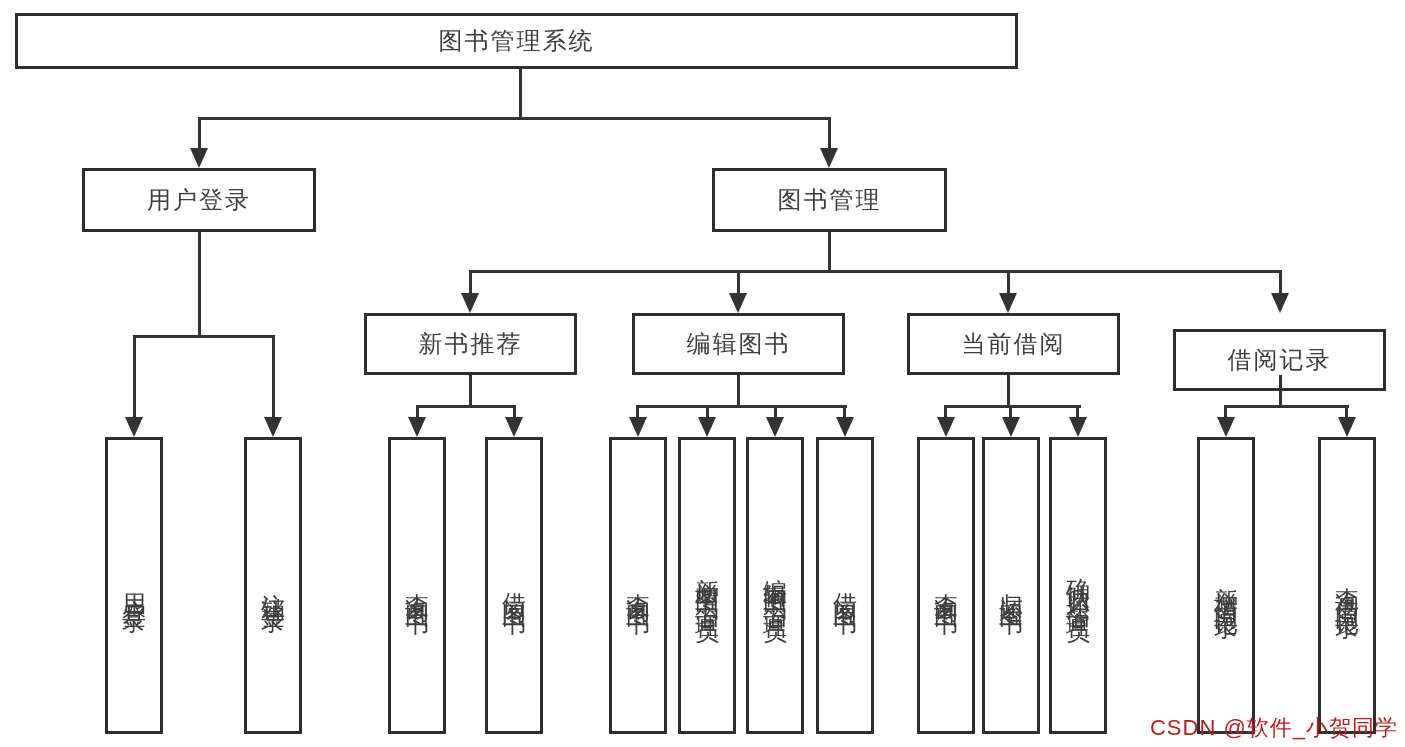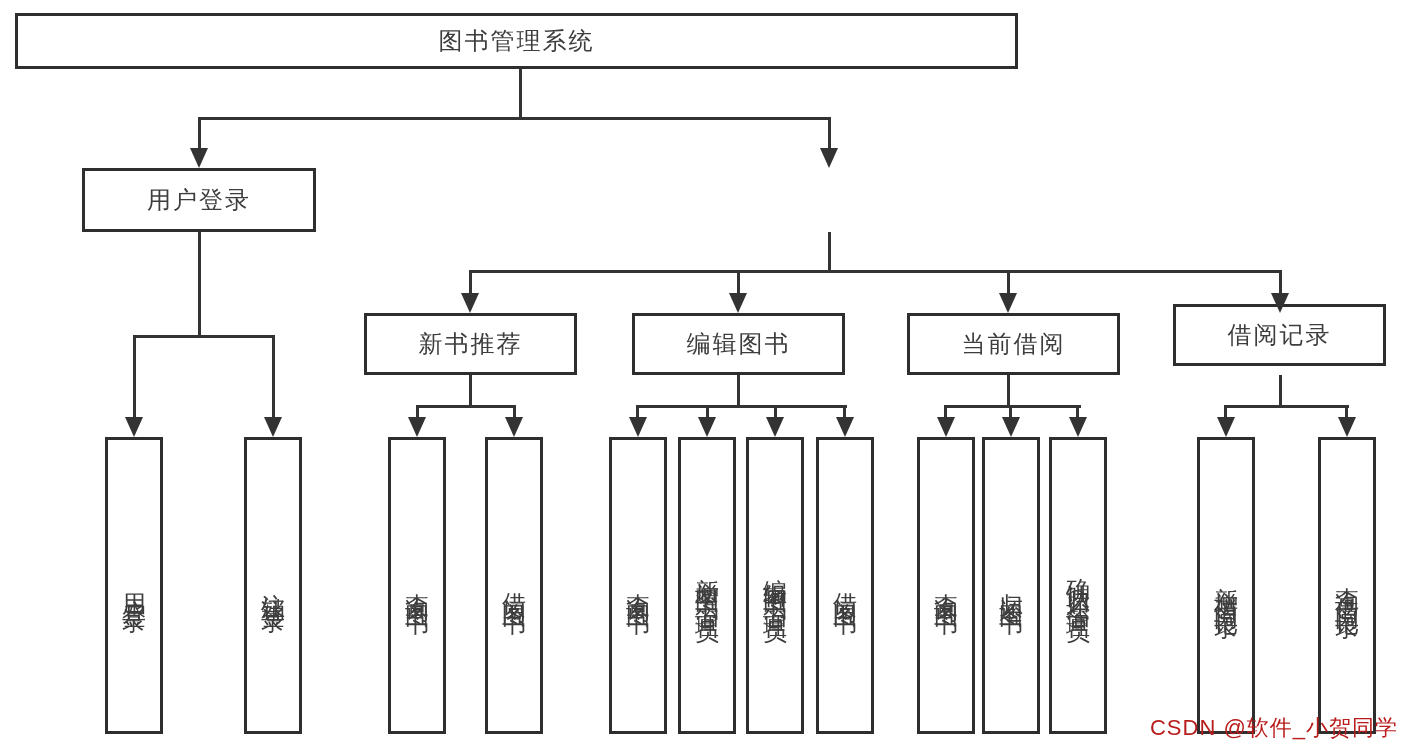--- a/index.html
+++ b/index.html
@@ -38,34 +38,37 @@
 <div class="stage">
 
   <div class="node" style="left:15px;top:13px;width:1003px;height:56px">
     <span>图书管理系统</span>
   </div>
 
   <div class="node" style="left:82px;top:168px;width:234px;height:64px">
     <span>用户登录</span>
   </div>
 
+  <div class="node" style="left:712px;top:168px;width:235px;height:64px">
+    <span>图书管理</span>
+  </div>
 
   <div class="node" style="left:364px;top:313px;width:213px;height:62px">
     <span>新书推荐</span>
   </div>
 
   <div class="node" style="left:632px;top:313px;width:213px;height:62px">
     <span>编辑图书</span>
   </div>
 
   <div class="node" style="left:907px;top:313px;width:213px;height:62px">
     <span>当前借阅</span>
   </div>
 
-  <div class="node" style="left:1173px;top:304px;width:213px;height:62px">
+  <div class="node" style="left:1173px;top:329px;width:213px;height:62px">
     <span>借阅记录</span>
   </div>
 
   <div class="leaf" style="left:105px">
     <span class="vtxt">用户登录</span>
   </div>
   <div class="leaf" style="left:244px">
     <span class="vtxt">注销登录</span>
   </div>
 

